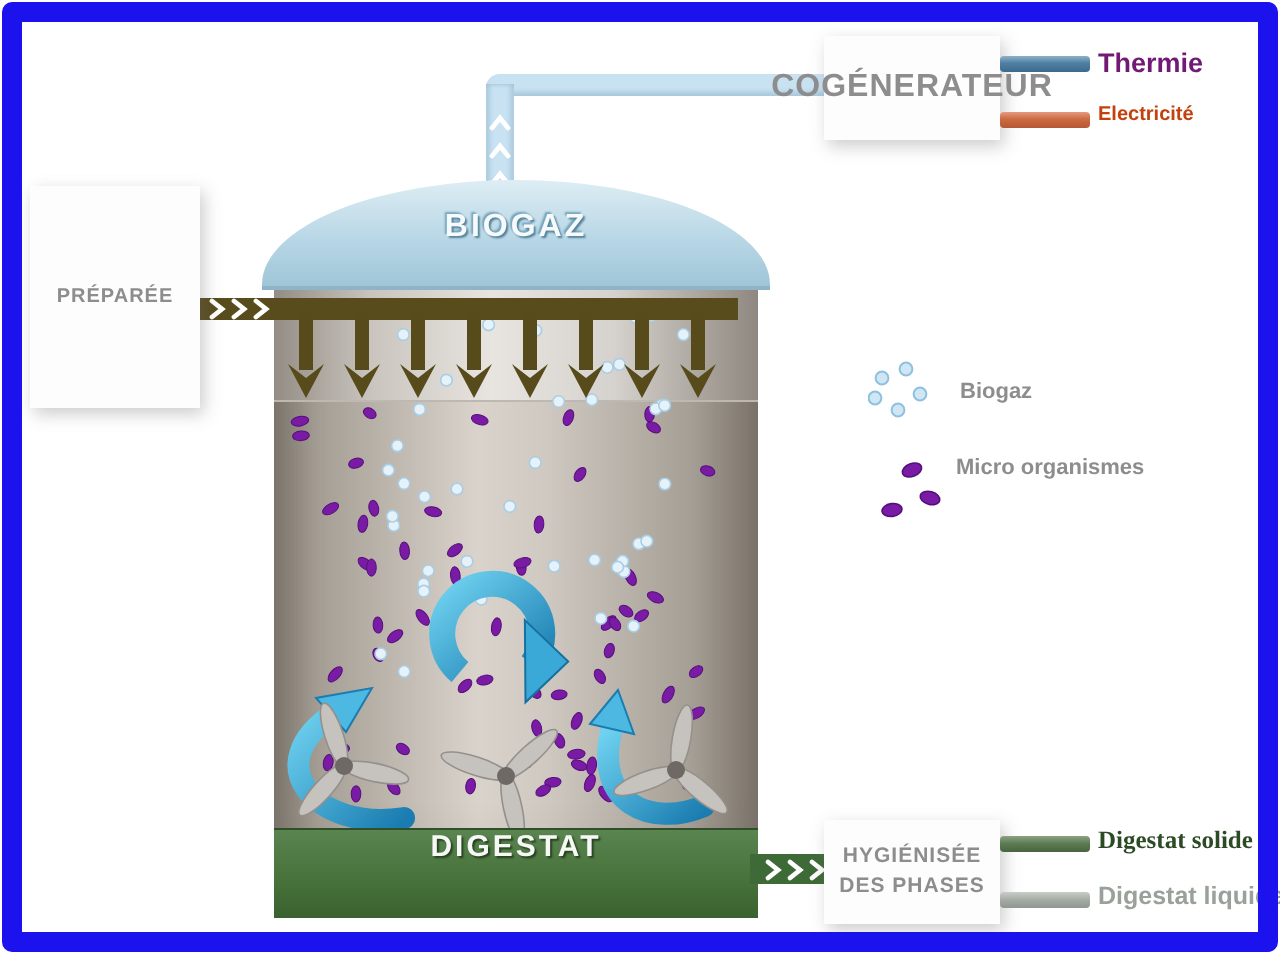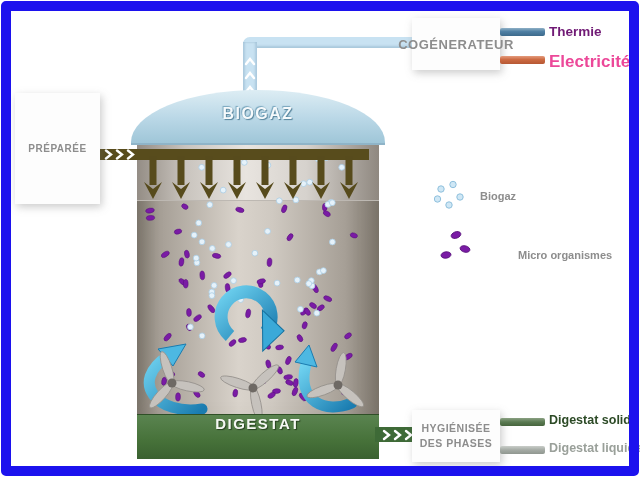--- a/index.html
+++ b/index.html
@@ -40,40 +40,40 @@
   
   #dots-layer{left:137px;top:140px;z-index:4;}
   #down-arrows{left:137px;top:148px;z-index:8;}
   #mix-layer{left:130px;top:276px;z-index:9;}
 
   
   .whitebox{background:#fdfdfd;box-shadow:2px 3px 8px rgba(110,110,110,.35);z-index:11;
     display:flex;flex-direction:column;align-items:center;justify-content:center;
     color:#8d8d8d;font-weight:bold;letter-spacing:.5px;}
   #biomass-box{left:15px;top:93px;width:85px;height:111px;font-size:10px;line-height:25px;}
-  #cogen-box{left:412px;top:18px;width:88px;height:52px;font-size:13px;}
+  #cogen-box{left:412px;top:18px;width:88px;height:52px;font-size:16px;}
   #sep-box{left:412px;top:410px;width:88px;height:52px;font-size:10.5px;line-height:15px;}
 
   
   .bar{width:45px;height:8px;z-index:11;border-radius:2px;}
   #bar-thermie{left:500px;top:28px;background:linear-gradient(180deg,#8fb0c6 0%,#4e7fa3 45%,#3d6a8c 100%);}
   #bar-elec{left:500px;top:56px;background:linear-gradient(180deg,#e49b7d 0%,#cc6a42 45%,#b65834 100%);}
   #bar-solide{left:500px;top:418px;background:linear-gradient(180deg,#8ba183 0%,#5a7a52 50%,#47653e 100%);}
   #bar-liquide{left:500px;top:446px;background:linear-gradient(180deg,#c9cdc9 0%,#a4aaa4 50%,#909790 100%);}
 
   .enlabel{z-index:11;font-weight:bold;white-space:nowrap;}
   #lbl-thermie{left:549px;top:24px;font-size:13.5px;color:#701a75;}
-  #lbl-elec{left:549px;top:52px;font-size:17px;color:#ec4899;}
-  #lbl-solide{left:549px;top:413px;font-size:12.5px;color:#2c4a26;}
+  #lbl-elec{left:549px;top:52px;font-size:10px;color:#c2410c;}
+  #lbl-solide{left:549px;top:413px;font-size:12.5px;color:#2c4a26;font-family:Liberation Serif, serif;}
   #lbl-liquide{left:549px;top:441px;font-size:12.5px;color:#9aa09a;}
 
   
   .leglabel{z-index:11;color:#8d8d8d;font-size:11px;font-weight:bold;white-space:nowrap;}
   #lbl-legbiogaz{left:480px;top:190px;}
-  #lbl-legmicro{left:478px;top:249px;margin-left:40px;}
+  #lbl-legmicro{left:478px;top:228px;}
   .legicon{z-index:11;}
 </style>
 </head>
 <body>
 
 <div id="stage">
 
   <div id="pipe-h" class="abs bluepipe"></div>
   <div id="pipe-v" class="abs bluepipe">
     <svg width="14" height="60">

